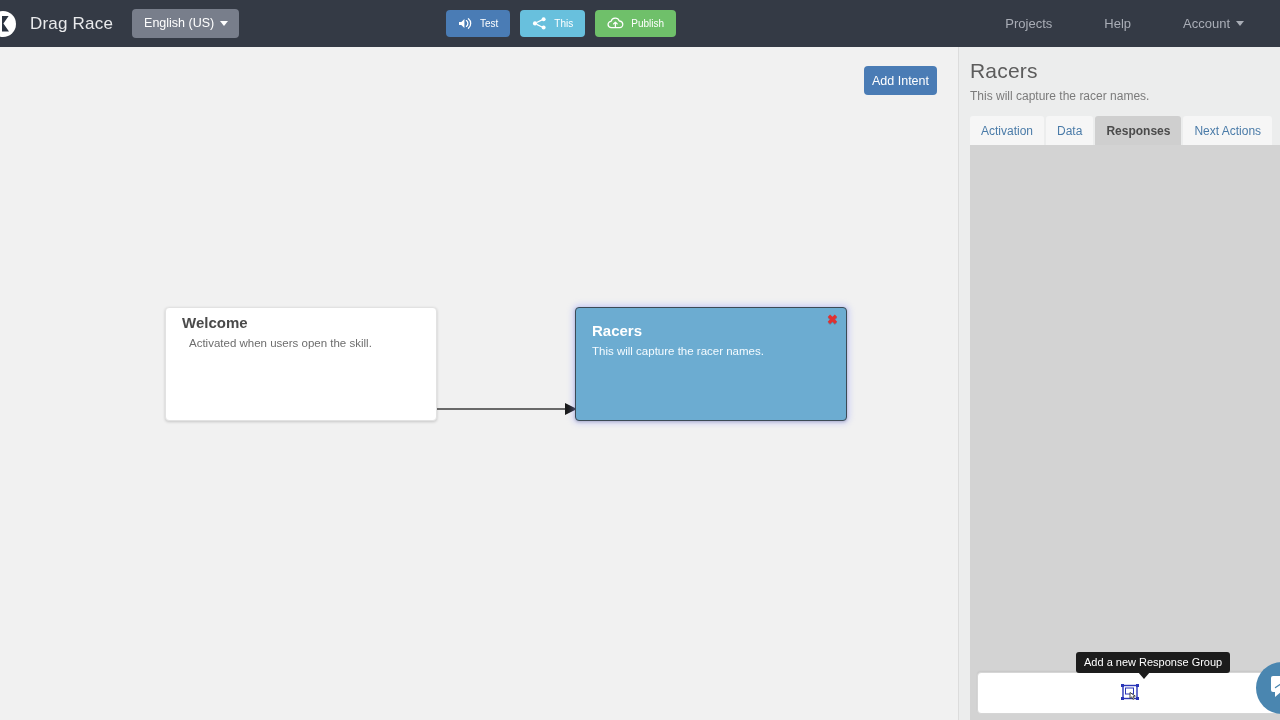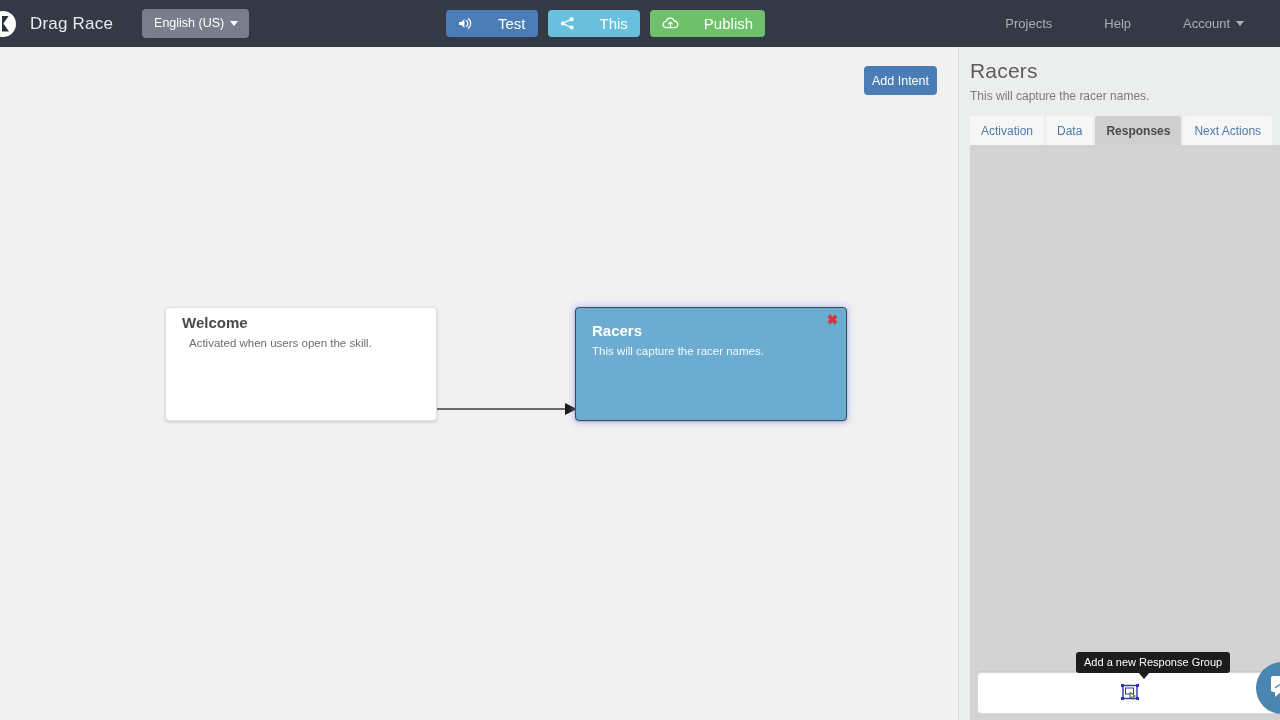--- a/index.html
+++ b/index.html
@@ -37,43 +37,43 @@
     position: absolute; left: 12px; top: 5px;
     width: 7px; height: 16px;
     background: #2b3340;
     clip-path: polygon(0 0, 100% 0, 20% 50%, 100% 100%, 0 100%);
   }
   #app-title {
     color: #e9eaec; font-size: 17px; font-weight: 400;
     margin-left: 14px; letter-spacing: .2px; white-space: nowrap;
   }
   #lang-select {
-    margin-left: 29px;
+    margin-left: 19px;
     background: #787e8b; color: #ffffff;
     font-size: 12.5px; border-radius: 4px;
     padding: 7px 11px 8px 12px;
     display: flex; align-items: center; gap: 6px;
     white-space: nowrap; cursor: pointer;
   }
   .caret {
     width: 0; height: 0;
     border-left: 4px solid transparent;
     border-right: 4px solid transparent;
     border-top: 5px solid currentColor;
     display: inline-block;
   }
 
   #center-actions {
     position: absolute; left: 446px; top: 10px;
     display: flex; gap: 10px; align-items: center;
   }
   .act-btn {
     height: 27px; border-radius: 4px;
-    display: flex; align-items: center; gap: 25px;
-    padding: 0 12px; color: #ffffff; font-size: 15px;
+    display: flex; align-items: center; gap: 7px;
+    padding: 0 12px; color: #ffffff; font-size: 10px;
     cursor: pointer; white-space: nowrap;
   }
   .act-btn svg { display: block; }
   #btn-test   { background: #4a7cb5; }
   #btn-share  { background: #68c0dd; }
   #btn-publish{ background: #6fc06a; }
 
   #right-nav {
     position: absolute; right: 0; top: 0; height: 47px;
     display: flex; align-items: center; gap: 0px;

